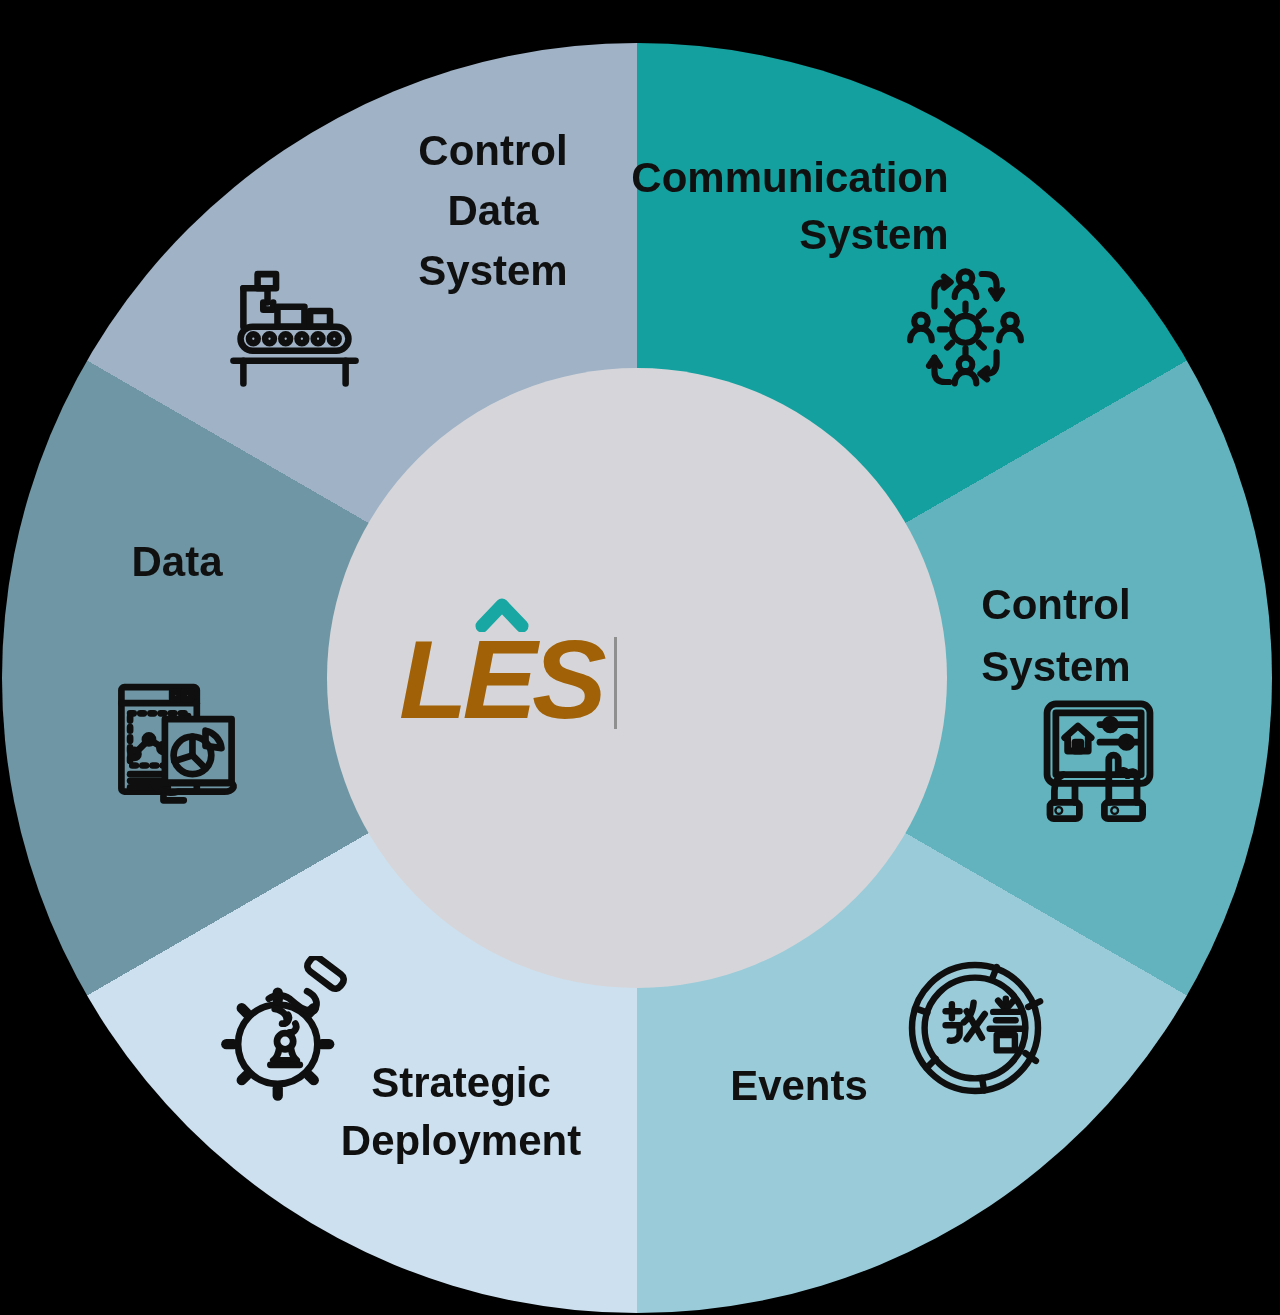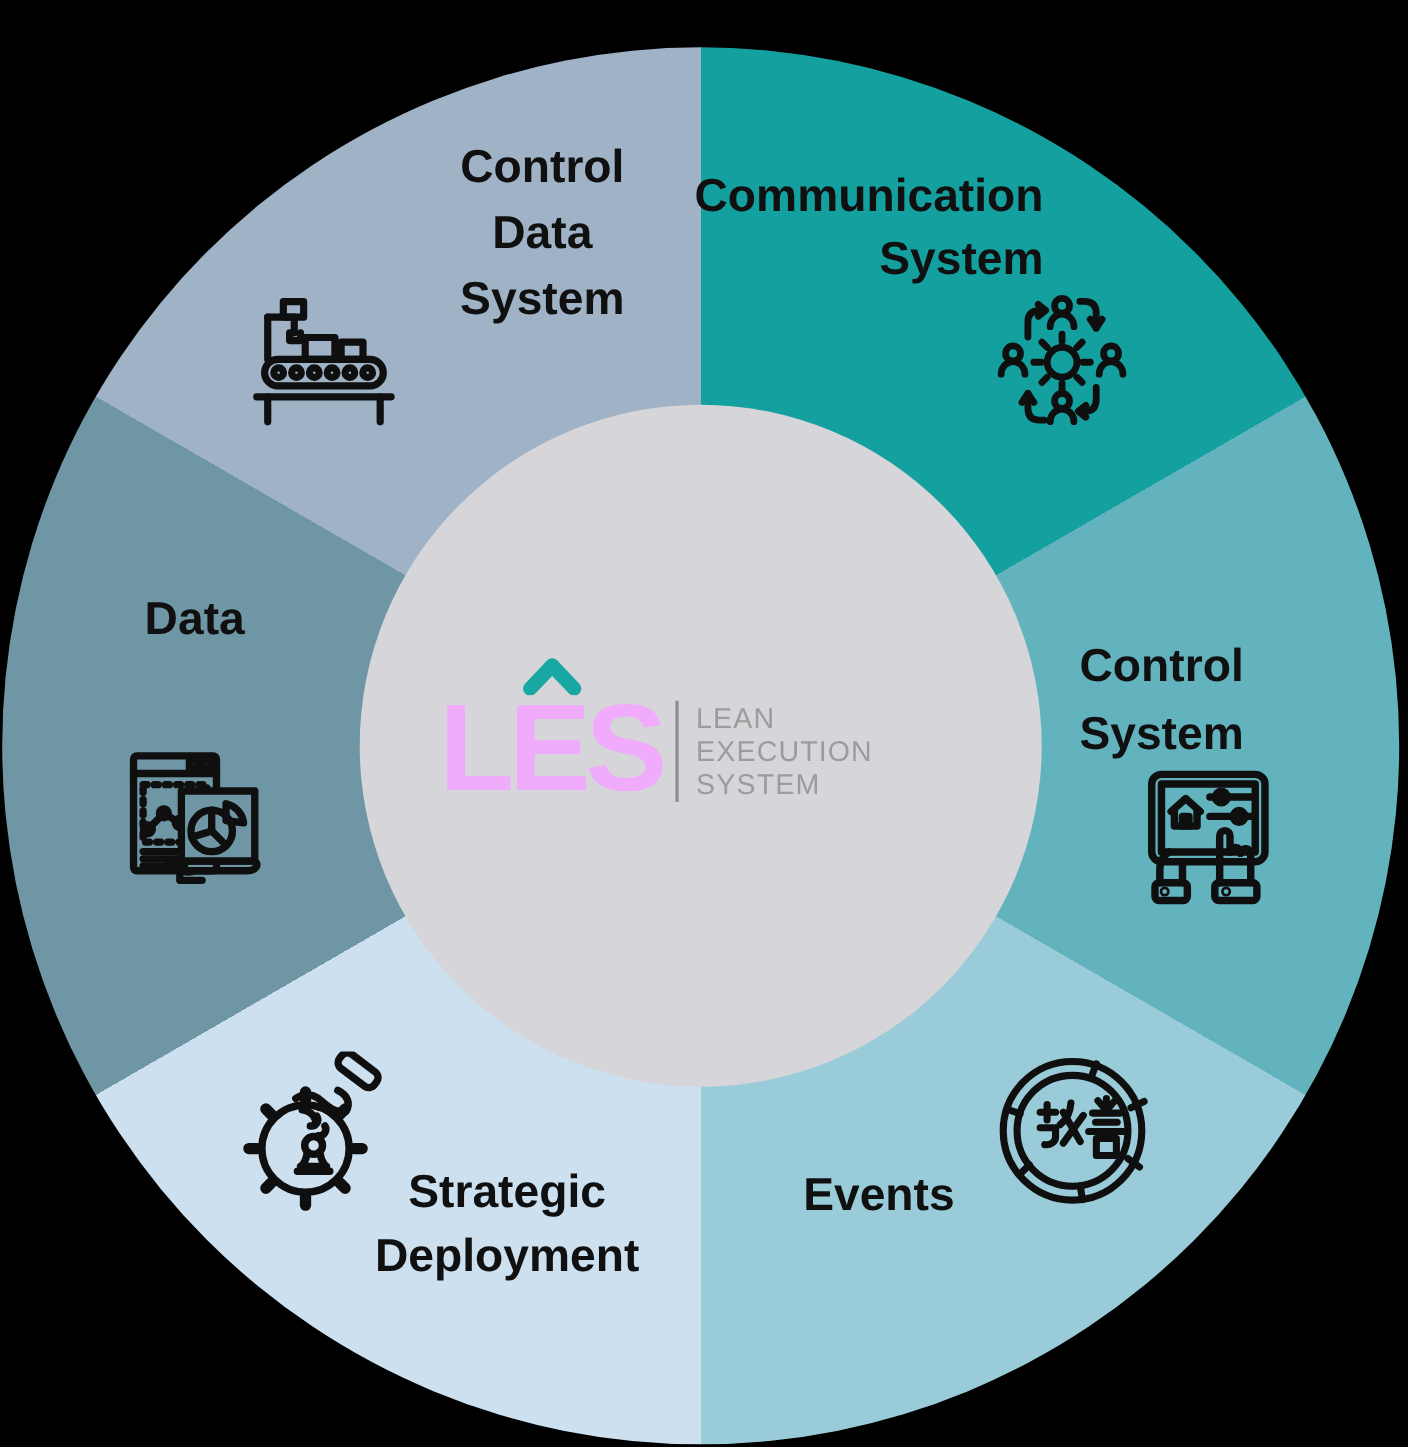--- a/index.html
+++ b/index.html
@@ -232,23 +232,18 @@
       </g>
     </svg>
   </div>
 
   <div class="hub" style="background: rgb(214, 214, 218);"></div>
   <div class="logo-row">
     <div class="les-wrap">
       <svg class="les-caret" width="54" height="34" viewBox="0 0 54 34">
         <polyline points="7,28 27,7 47,28" fill="none" stroke="#18a7a3" stroke-width="13" stroke-linecap="round" stroke-linejoin="round"></polyline>
       </svg>
-      <span class="les-text" style="color: #f0abfc;">LES</span>
+      <span class="les-text" style="color: #a16207; font-style: italic;">LES</span>
     </div>
     <div class="logo-divider" style="background: rgb(143, 143, 143);"></div>
-    <div class="tagline" style="color: rgb(156, 156, 156);">
-      <div>LEAN</div>
-      <div>EXECUTION</div>
-      <div>SYSTEM</div>
-    </div>
   </div>
 
 </div>
 
 </body></html>

